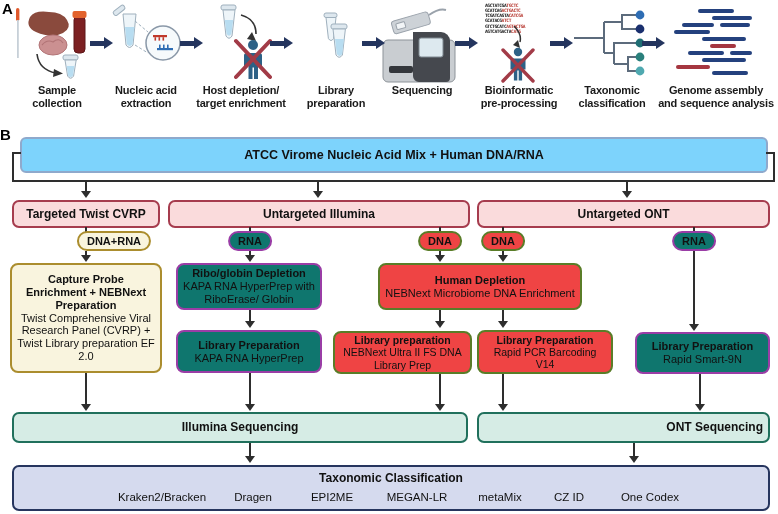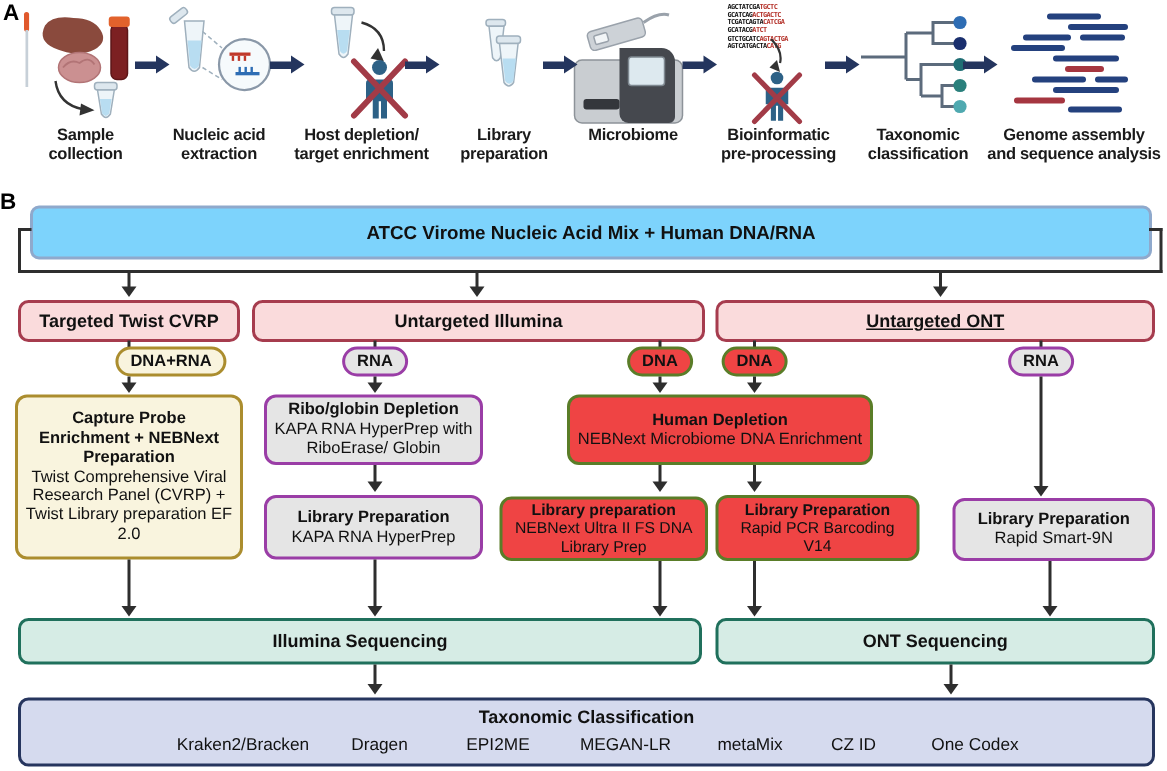--- a/index.html
+++ b/index.html
@@ -23,21 +23,21 @@
     text-align:center;padding:2px 5px;font-size:11px;line-height:1.16;}
   .bbox .t{font-weight:bold;}
   .cat{position:absolute;box-sizing:border-box;border:2px solid #a63c4e;background:#fadbdc;
     border-radius:7px;display:flex;align-items:center;justify-content:center;
     font-weight:bold;font-size:12px;}
   .pill{position:absolute;box-sizing:border-box;border:2px solid;border-radius:11px;
     transform:translateX(-50%);padding:0 8px;height:20px;line-height:16px;
     font-weight:bold;font-size:11px;}
   .blue{background:#7dd3fc;border-color:#8fa9cc;}
   .yellow{background:#f9f4de;border-color:#ab8d2e;}
-  .purple{background:#e5e5e5;border-color:#9a3da6;}
+  .purple{background:#0f766e;border-color:#9a3da6;}
   .green{background:#ef4444;border-color:#5a7d28;}
   .teal{background:#d6ece5;border-color:#20705c;}
   .lav{background:#d5daee;border-color:#26355e;}
   .vline{position:absolute;width:2px;background:#2e2e2e;transform:translateX(-50%);}
   .hline{position:absolute;height:2px;background:#2e2e2e;}
   .arr{position:absolute;width:2px;background:#2e2e2e;transform:translateX(-50%);}
   .arr::after{content:"";position:absolute;bottom:-6px;left:50%;transform:translateX(-50%);
     border-left:5px solid transparent;border-right:5px solid transparent;border-top:7px solid #2e2e2e;}
   .tool{position:absolute;transform:translateX(-50%);font-size:11.5px;white-space:nowrap;}
 </style>
@@ -135,21 +135,21 @@
         <g transform="rotate(-16 35 21)">
           <rect x="15" y="14" width="38" height="13" rx="3" fill="#cdd2d7" stroke="#9aa2ab"></rect>
           <rect x="19" y="17.5" width="9" height="6" rx="1" fill="#f2f5f7" stroke="#9aa2ab"></rect>
         </g>
         <rect x="6" y="38" width="72" height="42" rx="5" fill="#c9cdd1" stroke="#8d9399"></rect>
         <path d="M36,30 h28 a9,9 0 0 1 9,9 v37 a4,4 0 0 1 -4,4 h-27 a6,6 0 0 1 -6,-6 z" fill="#45484e"></path>
         <rect x="42" y="36" width="24" height="19" rx="2" fill="#dde9ef" stroke="#7e8890"></rect>
         <rect x="12" y="64" width="24" height="7" rx="2" fill="#34373c"></rect>
       </svg>
     </div>
-    <div class="pa-cap">Microbiome</div>
+    <div class="pa-cap">Sequencing</div>
   </div>
 
   <div class="pa-step" style="left:469px;width:100px;">
     <div class="pa-iconbox">
       <div class="seqtext">
         <div><span>AGCTATCGA</span><span class="red">TGCTC</span></div>
         <div><span>GCATCAG</span><span class="red">ACTGACTC</span></div>
         <div><span>TCGATCAGTA</span><span class="red">CATCGA</span></div>
         <div><span>GCATACG</span><span class="red">ATCT</span></div>
         <div><span>GTCTGCATC</span><span class="red">AGTACTGA</span></div>
@@ -244,21 +244,21 @@
   <div class="arr" style="left:86px;top:181px;height:11px;"></div>
   <div class="arr" style="left:318px;top:181px;height:11px;"></div>
   <div class="arr" style="left:627px;top:181px;height:11px;"></div>
 
   <div class="cat" style="left:12px;top:200px;width:148px;height:28px;align-items:center;">
     <span>Targeted Twist CVRP</span>
   </div>
   <div class="cat" style="left:168px;top:200px;width:302px;height:28px;">
     <span>Untargeted Illumina</span>
   </div>
-  <div class="cat" style="left:477px;top:200px;width:293px;height:28px;text-decoration:underline;">
+  <div class="cat" style="left:477px;top:200px;width:293px;height:28px;">
     <span>Untargeted ONT</span>
   </div>
 
   <div class="vline" style="left:86px;top:227px;height:5px;"></div>
   <div class="vline" style="left:250px;top:227px;height:5px;"></div>
   <div class="vline" style="left:440px;top:227px;height:5px;"></div>
   <div class="vline" style="left:503px;top:227px;height:5px;"></div>
   <div class="vline" style="left:694px;top:227px;height:5px;"></div>
 
   <div class="pill yellow" style="left:86px;top:231px;margin-left:28px;"><span>DNA+RNA</span></div>
@@ -309,21 +309,21 @@
 
   <div class="arr" style="left:86px;top:373px;height:32px;"></div>
   <div class="arr" style="left:250px;top:373px;height:32px;"></div>
   <div class="arr" style="left:440px;top:374px;height:31px;"></div>
   <div class="arr" style="left:503px;top:374px;height:31px;"></div>
   <div class="arr" style="left:700px;top:374px;height:31px;"></div>
 
   <div class="bbox teal" style="left:12px;top:412px;width:456px;height:31px;border-radius:7px;font-size:12px;">
     <span class="t">Illumina Sequencing</span>
   </div>
-  <div class="bbox teal" style="left:477px;top:412px;width:293px;height:31px;border-radius:7px;font-size:12px;">
+  <div class="bbox teal" style="left:477px;top:412px;width:293px;height:31px;border-radius:7px;font-size:12px;align-items:flex-end;">
     <span class="t">ONT Sequencing</span>
   </div>
 
   <div class="arr" style="left:250px;top:443px;height:14px;"></div>
   <div class="arr" style="left:634px;top:443px;height:14px;"></div>
 
   <div class="bbox lav" style="left:12px;top:465px;width:758px;height:46px;border-radius:7px;justify-content:flex-start;padding-top:5px;">
     <span class="t" style="font-size:12px;">Taxonomic Classification</span>
     <div style="position:absolute;left:0;top:24px;width:100%;height:18px;">
       <span class="tool" style="left:148px;">Kraken2/Bracken</span>

